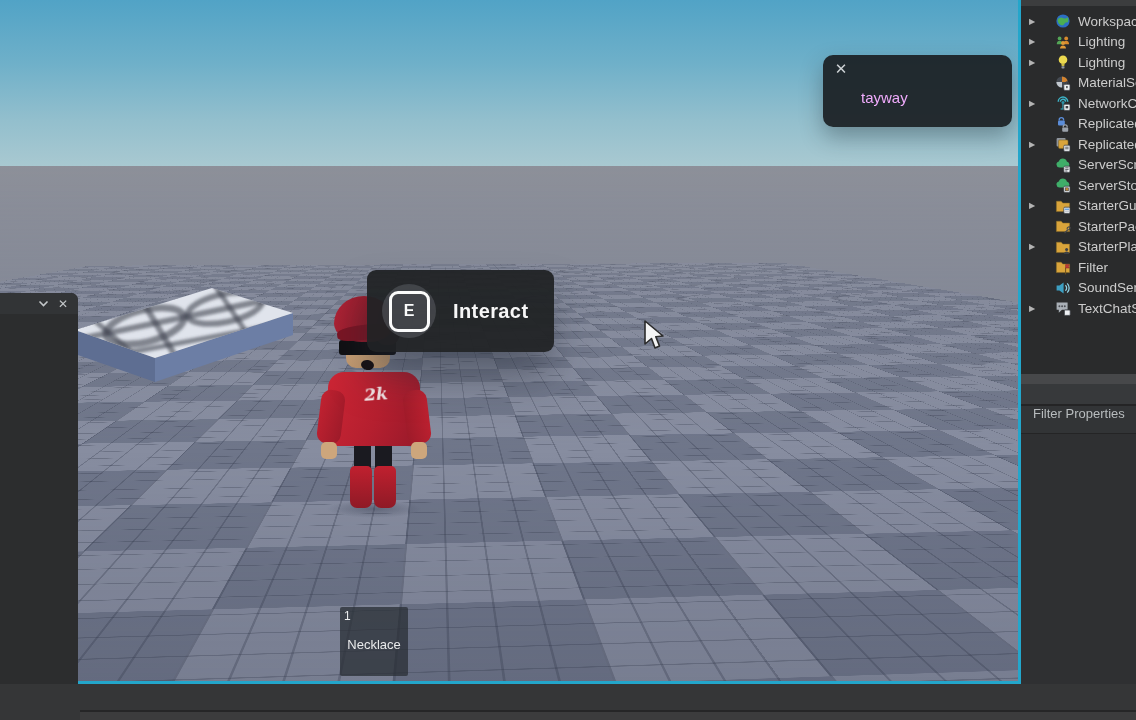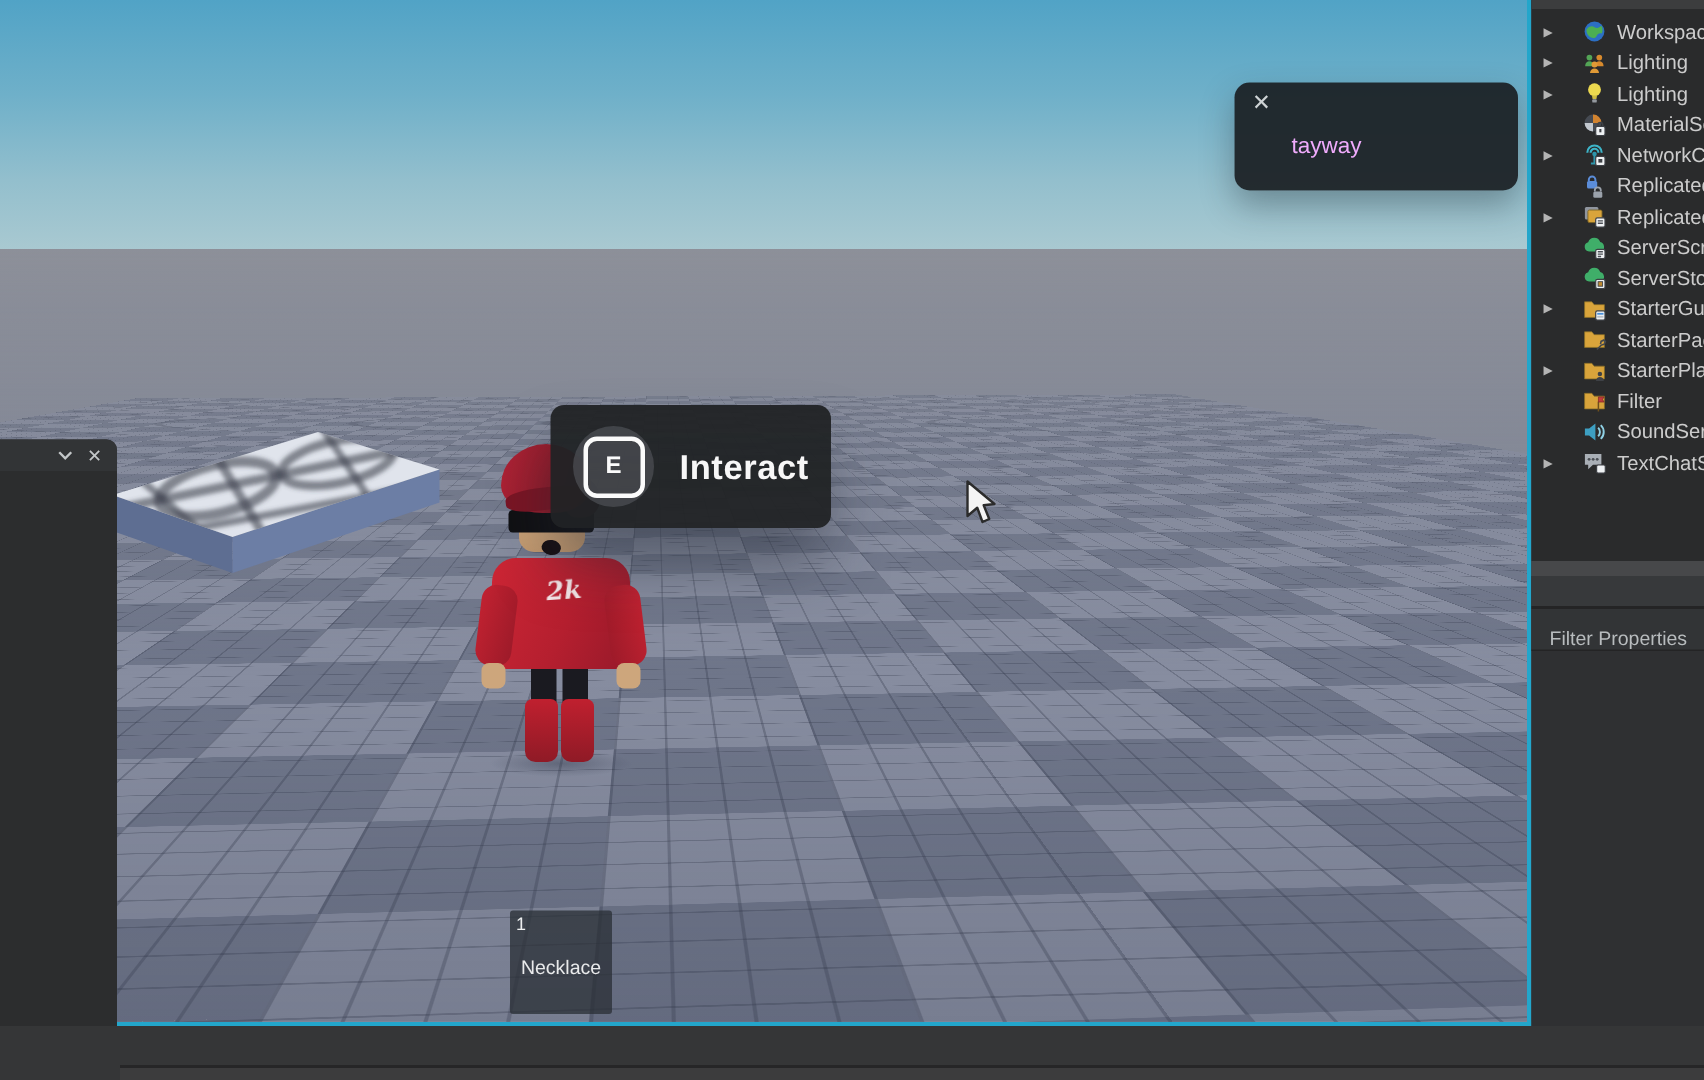--- a/index.html
+++ b/index.html
@@ -66,21 +66,21 @@
     background:#7a1524;transform:rotate(-7deg);}
   
   .prompt{position:absolute;left:367px;top:270px;width:187px;height:82px;border-radius:9px;
     background:rgba(33,35,37,0.95);display:flex;align-items:center;
     box-shadow:0 26px 40px -4px rgba(34,39,51,0.5);}
   .key-circle{width:54px;height:54px;border-radius:50%;background:rgba(82,85,89,0.65);
     margin-left:15px;display:flex;align-items:center;justify-content:center;}
   .key-cap{width:35px;height:35px;border:3px solid #fbfbfb;border-radius:9px;
     display:flex;align-items:center;justify-content:center;
     color:#fbfbfb;font-size:16px;font-weight:bold;}
-  .prompt-label{color:#f7f7f7;font-size:23px;font-weight:600;letter-spacing:0.4px;margin-left:17px;}
+  .prompt-label{color:#f7f7f7;font-size:20px;font-weight:600;letter-spacing:0.4px;margin-left:17px;}
   
   .nameplate{position:absolute;left:823px;top:55px;width:189px;height:72px;border-radius:10px;
     background:rgba(28,33,37,0.94);box-shadow:0 10px 22px rgba(30,36,44,0.35);}
   .nameplate-close{position:absolute;left:8px;top:4px;color:#ced3d5;font-size:15px;
     width:20px;height:20px;text-align:center;line-height:20px;cursor:default;}
   .nameplate-text{position:absolute;left:38px;top:34px;color:#f0abfc;font-size:15px;}
   
   .hotslot{position:absolute;left:340px;top:607px;width:68px;height:69px;border-radius:2px;
     background:rgba(42,47,54,0.76);}
   .hotslot-num{position:absolute;left:4px;top:2px;color:#eceeef;font-size:12px;}
@@ -105,21 +105,21 @@
   .xtree{padding-top:5px;}
   .xrow{display:flex;align-items:center;height:20.5px;padding-left:8px;white-space:nowrap;}
   .xarrow{width:13px;flex:0 0 13px;color:#b4b4b4;font-size:8px;
     font-family:"DejaVu Sans",sans-serif;text-align:left;}
   .xicon{width:16px;height:16px;flex:0 0 16px;margin-left:13px;}
   .xicon svg{display:block;}
   .xlabel{margin-left:7px;color:#cccccc;font-size:13.5px;}
   .splitter{position:absolute;left:0;top:374px;width:115px;height:10px;background:#47484a;}
   .props{position:absolute;left:0;top:384px;width:115px;height:300px;background:#2f3032;}
   .props-header{height:20px;background:#37393b;border-bottom:2px solid #242425;}
-  .props-filter{height:27px;background:#323436;border-bottom:1px solid #242425;display:flex;align-items:flex-end;}
+  .props-filter{height:27px;background:#323436;border-bottom:1px solid #242425;display:flex;align-items:flex-start;}
   .props-filter input{width:100%;background:transparent;border:none;outline:none;
     color:#c4c7c9;font-size:13px;padding:0 0 0 12px;font-family:"Liberation Sans",sans-serif;}
   .props-filter input::placeholder{color:#b8bcbe;opacity:1;}
 </style>
 </head>
 <body>
 
 <div class="viewport">
   <div class="sky"></div>
   <div class="ground">

